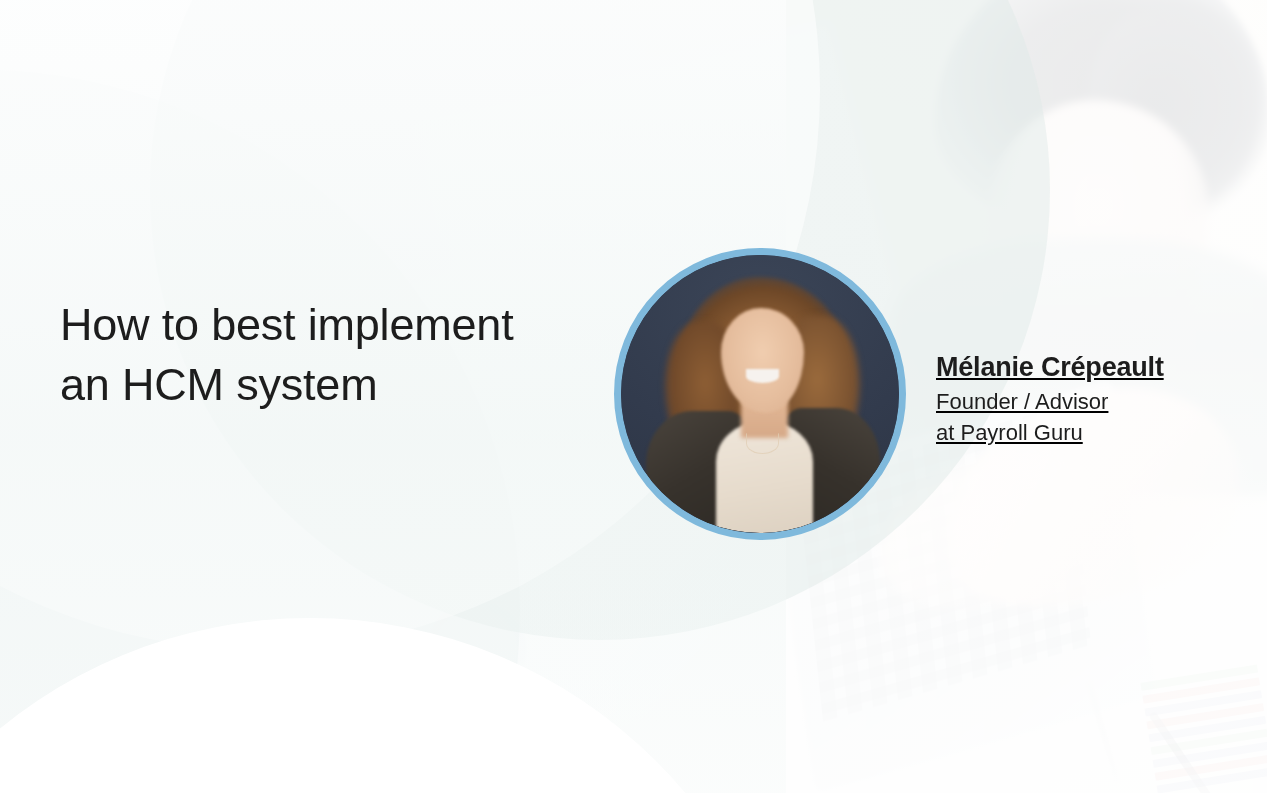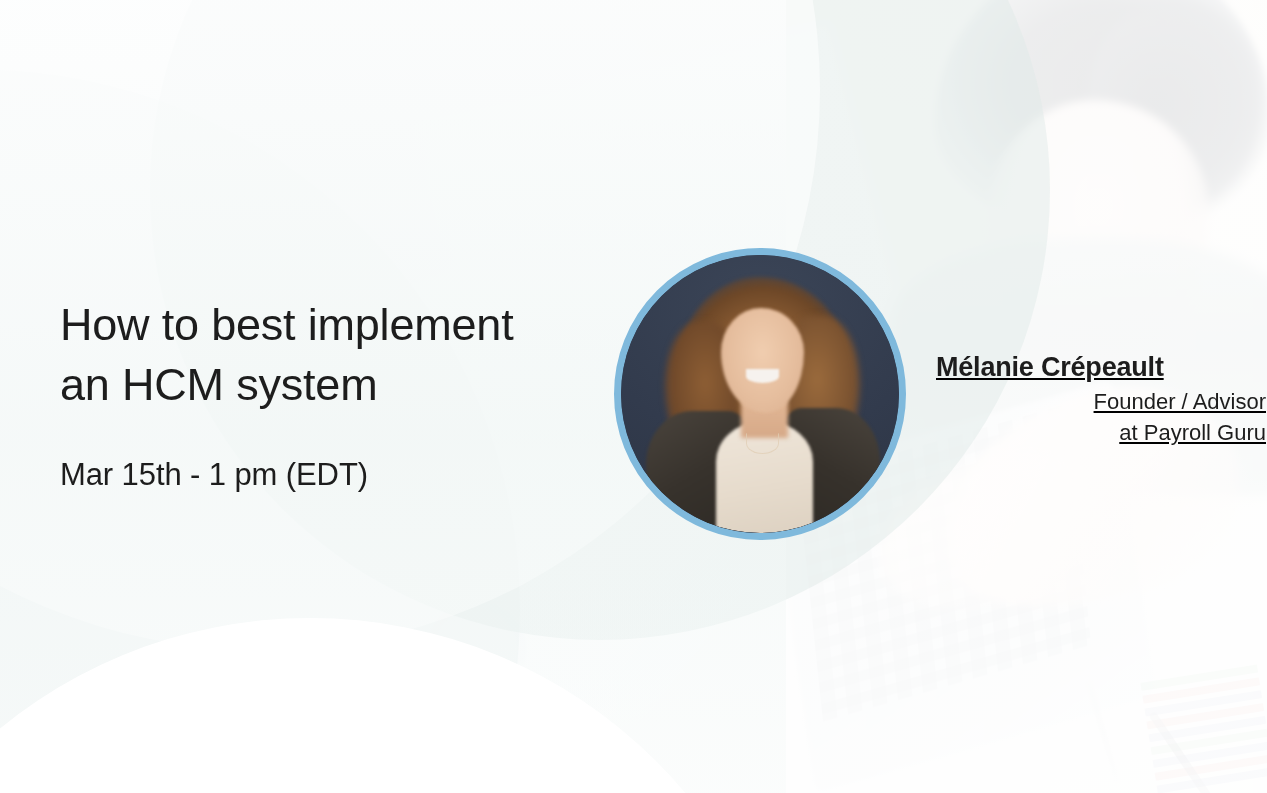--- a/index.html
+++ b/index.html
@@ -457,21 +457,20 @@
     letter-spacing: -.2px;
     color: #1d1d1d;
   }
   .speaker-role {
     margin: 0;
     font-size: 22px;
     line-height: 31px;
     font-weight: 400;
     color: #1d1d1d;
     white-space: pre-line;
-    text-align: right;
   }
 </style>
 </head>
 <body>
 
 <div id="banner">
 
   <div class="photo-layer">
     <div class="bg-desk"></div>
     <div class="bg-wall-warm"></div>
@@ -515,21 +514,20 @@
   <div class="deco-tint-left"></div>
   <div class="deco-circle-bottom"></div>
 
   <div class="content">
 
     <div class="headline-block">
       <h1 class="headline">How to best implement
 an HCM system</h1>
     </div>
 
-    <p class="event-when">Mar 15th - 1 pm (EDT)</p>
 
     <div class="portrait" aria-label="Headshot of Mélanie Crépeault against a dark navy background">
       <div class="portrait-photo">
         <div class="pp-hair"></div>
         <div class="pp-hair-l"></div>
         <div class="pp-hair-r"></div>
         <div class="pp-jacket-l"></div>
         <div class="pp-jacket-r"></div>
         <div class="pp-top"></div>
         <div class="pp-neck"></div>

